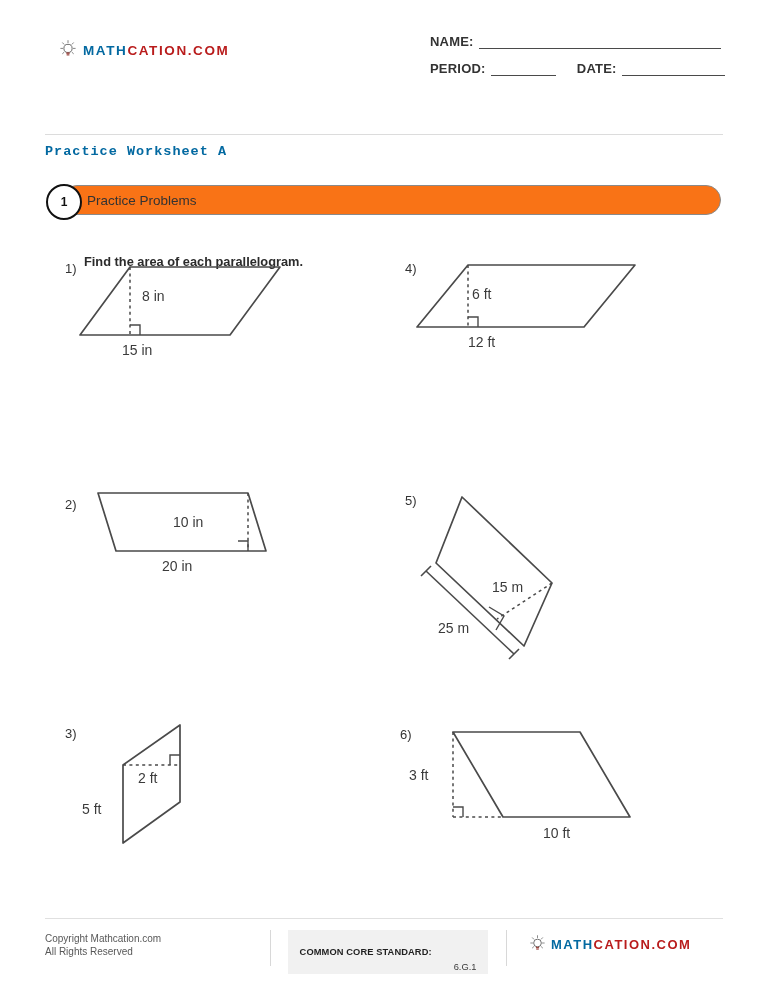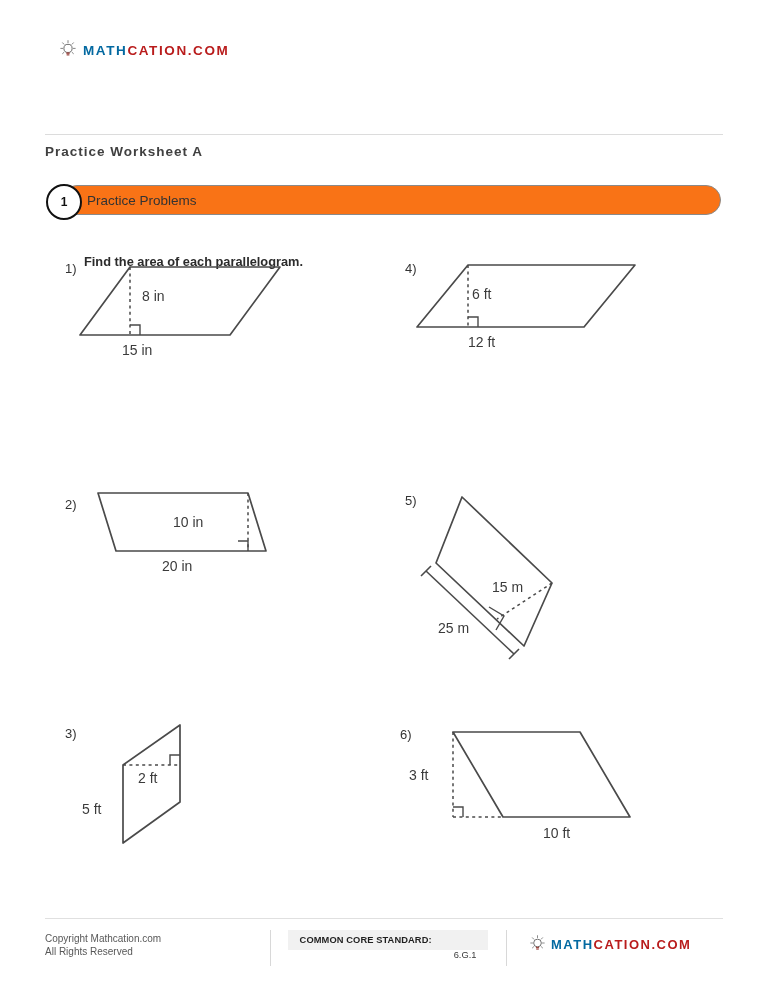--- a/index.html
+++ b/index.html
@@ -90,21 +90,22 @@
     height: 1px;
     background: #dcdcdc;
   }
   .subtitle {
     position: absolute;
     top: 144px;
     left: 45px;
     font-size: 13.5px;
     font-weight: bold;
     letter-spacing: 1px;
-    color: #404040;
+    color: #0369a1;
+    font-family: Liberation Mono, monospace;
   }
 
   
   .section-pill {
     position: absolute;
     top: 185px;
     left: 62px;
     width: 659px;
     height: 30px;
     border: 1.2px solid #8a8a8a;
@@ -196,21 +197,21 @@
     left: 506px;
     width: 1px;
     height: 36px;
     background: #d8d8d8;
   }
   .ccs-box {
     position: absolute;
     top: 930px;
     left: 288px;
     width: 200px;
-    height: 20px;
+    height: 44px;
     background: #f1f1f1;
     display: flex;
     align-items: center;
     justify-content: center;
     gap: 22px;
   }
   .ccs-label {
     font-size: 9.3px;
     font-weight: bold;
     color: #1f1f1f;
@@ -251,20 +252,33 @@
         </g>
         <circle cx="8" cy="8.4" r="4.1" fill="none" stroke="#6a6a6a" stroke-width="1"></circle>
         <rect x="6.3" y="12.4" width="3.4" height="1.5" fill="#9c4a44"></rect>
         <rect x="6.6" y="14.2" width="2.8" height="1.3" fill="#9c4a44"></rect>
       </svg>
       <div class="brand-text">
         <span class="b1">MATH</span><span class="b2">CATION.COM</span>
       </div>
     </div>
 
+    <div class="fields">
+      <div class="field-row">
+        <span class="field-label">NAME:</span>
+        <span class="rule rule-name"></span>
+      </div>
+      <div class="field-row">
+        <span class="field-label">PERIOD:</span>
+        <span class="rule rule-period"></span>
+        <span class="gap-lg"></span>
+        <span class="field-label">DATE:</span>
+        <span class="rule rule-date"></span>
+      </div>
+    </div>
   </div>
 
   <div class="title-rule"></div>
   <div class="subtitle">Practice Worksheet A</div>
 
   <div class="section-pill">
     <span class="section-pill-label">Practice Problems</span>
   </div>
   <div class="section-badge">
     <span>1</span>

